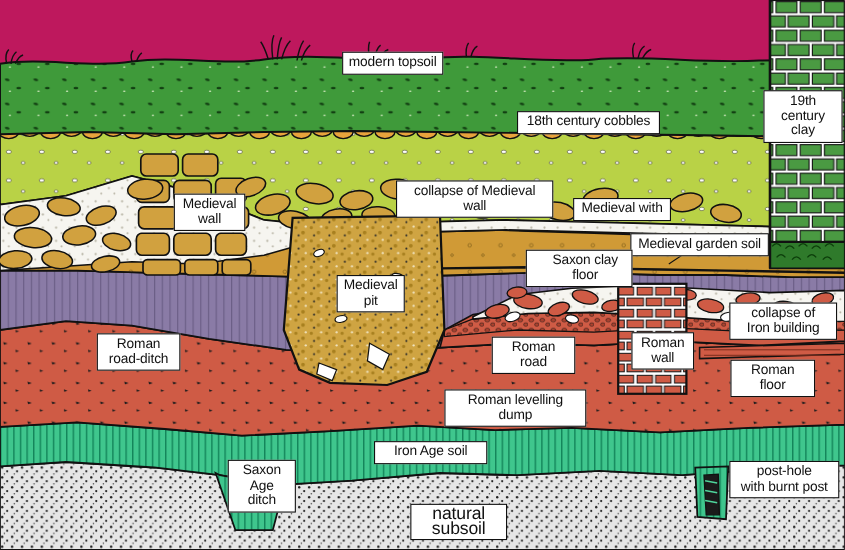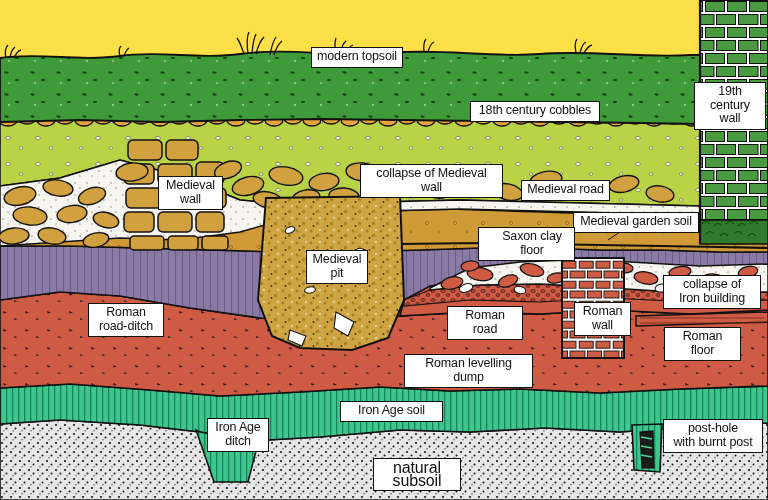--- a/index.html
+++ b/index.html
@@ -1,21 +1,21 @@
 <!DOCTYPE html>
 <html><head>
 <meta charset="utf-8">
 <title>Archaeological Stratigraphy Section</title>
 <style>
   html,body{margin:0;padding:0;background:#ffffff;}
   body{
     font-family:"Liberation Sans", sans-serif;
     width:768px;height:500px;overflow:hidden;
   }
-  #stage{position:relative;width:768px;height:500px;background:#fde047;}
+  #stage{position:relative;width:768px;height:500px;background:#be185d;}
   #section-svg{position:absolute;left:0;top:0;width:768px;height:500px;}
 
   
   .label{
     position:absolute;
     background:#ffffff;
     border:1.3px solid #111111;
     color:#111111;
     font-size:12.5px;
     line-height:13.5px;
@@ -339,28 +339,28 @@
       <path d="M623,230 L608,240"></path>
       <path d="M700,340 L690,330"></path>
     </g>
   </svg>
 
   <div class="label" style="left:311px;top:47px;width:92px;">modern topsoil</div>
 
   <div class="label" style="left:470px;top:101px;width:130px;">18th century cobbles</div>
 
   <div class="label" style="left:694px;top:82px;width:72px;">19th century
-wall</div>
+clay</div>
 
   <div class="label" style="left:360px;top:164px;width:143px;">collapse of Medieval wall</div>
 
   <div class="label" style="left:158px;top:176px;width:65px;">Medieval
 wall</div>
 
-  <div class="label" style="left:521px;top:180px;width:89px;">Medieval road</div>
+  <div class="label" style="left:521px;top:180px;width:89px;">Medieval with</div>
 
   <div class="label" style="left:573px;top:212px;width:126px;">Medieval garden soil</div>
 
   <div class="label" style="left:478px;top:227px;width:97px;padding-left:16px;">Saxon clay floor</div>
 
   <div class="label" style="left:306px;top:250px;width:62px;">Medieval
 pit</div>
 
   <div class="label" style="left:663px;top:275px;width:98px;">collapse of
 Iron building</div>
@@ -372,21 +372,21 @@
 
   <div class="label" style="left:574px;top:302px;width:57px;">Roman
 wall</div>
 
   <div class="label" style="left:664px;top:327px;width:77px;text-align:center;">Roman floor</div>
 
   <div class="label" style="left:404px;top:354px;width:129px;">Roman levelling dump</div>
 
   <div class="label" style="left:340px;top:401px;width:103px;">Iron Age soil</div>
 
-  <div class="label" style="left:207px;top:418px;width:62px;">Iron Age
+  <div class="label" style="left:207px;top:418px;width:62px;">Saxon Age
 ditch</div>
 
   <div class="label" style="left:663px;top:419px;width:100px;">post-hole
 with burnt post</div>
 
   <div class="label sm" style="left:373px;top:458px;width:88px;">natural subsoil</div>
 
 </div>
 
 </body></html>

